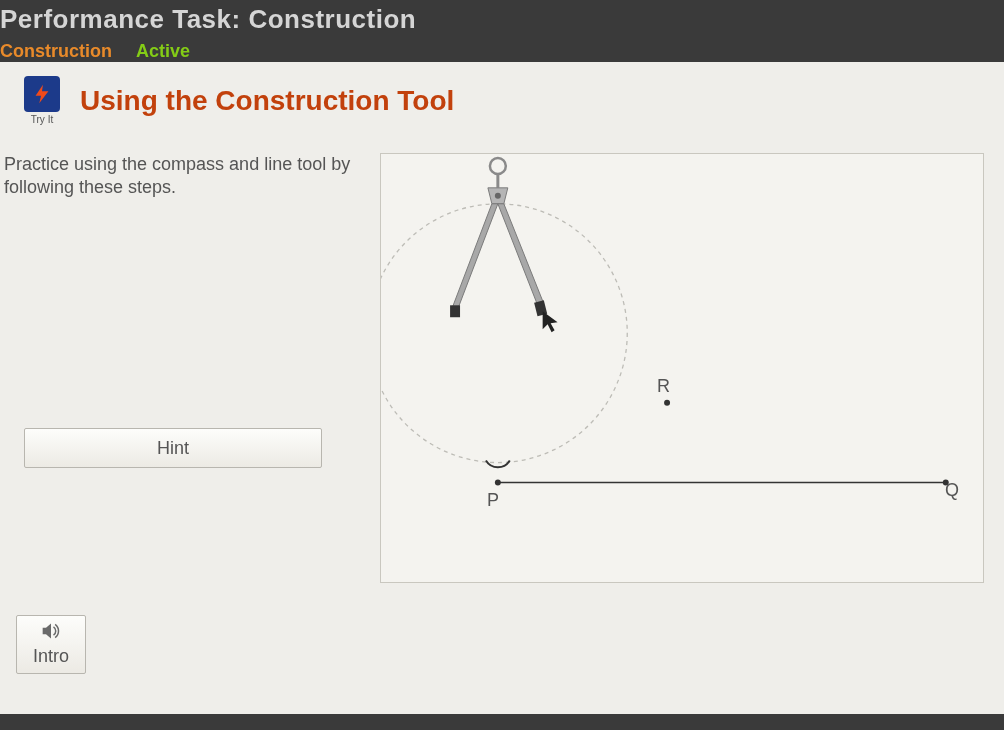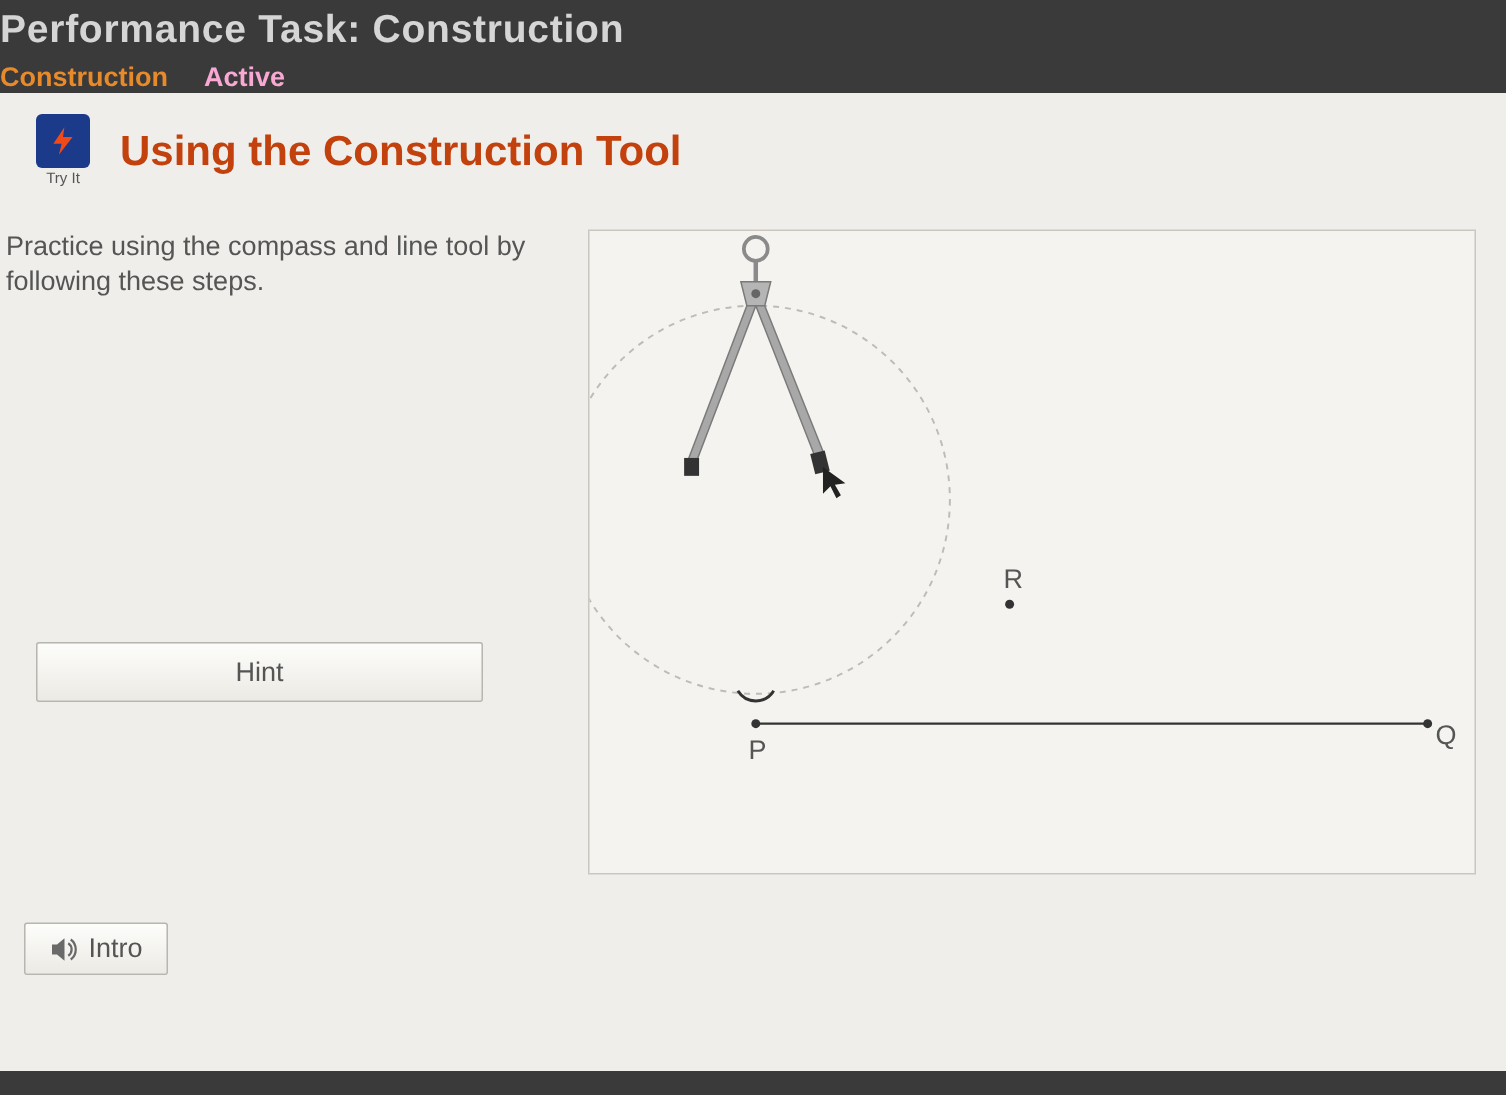--- a/index.html
+++ b/index.html
@@ -23,21 +23,21 @@
   }
   .tabs {
     display: flex;
     gap: 24px;
     margin-top: 6px;
     padding-left: 0;
   }
   .tab {
     font-size: 18px;
     font-weight: bold;
-    color: #f9a8d4;
+    color: #84cc16;
     cursor: pointer;
   }
   .tab.active {
     color: #e88a2a;
   }
   .content-wrap {
     background: #efeeea;
     height: 652px;
     position: relative;
     padding: 14px 0 0 0;
@@ -69,21 +69,21 @@
     margin-top: 2px;
   }
   .section-title {
     font-size: 28px;
     font-weight: bold;
     color: #c2410c;
   }
   .main-row {
     display: flex;
     margin-top: 28px;
-    gap: 12px;
+    gap: 0;
     padding-right: 20px;
   }
   .left-pane {
     width: 380px;
     padding-left: 4px;
     color: #4a4a4a;
   }
   .intro-text {
     font-size: 18px;
     line-height: 1.25;
@@ -129,20 +129,21 @@
     gap: 6px;
     padding: 6px 16px;
     background: linear-gradient(#fdfdfb, #eceae4);
     border: 1px solid #b8b6af;
     border-radius: 2px;
     font-size: 18px;
     color: #555;
     cursor: pointer;
     margin-top: 32px;
     margin-left: 16px;
+    flex-direction: column;
   }
   .speaker-icon {
     width: 20px; height: 18px;
   }
   .pt-label {
     position: absolute;
     font-size: 18px;
     color: #555;
   }
 </style>

